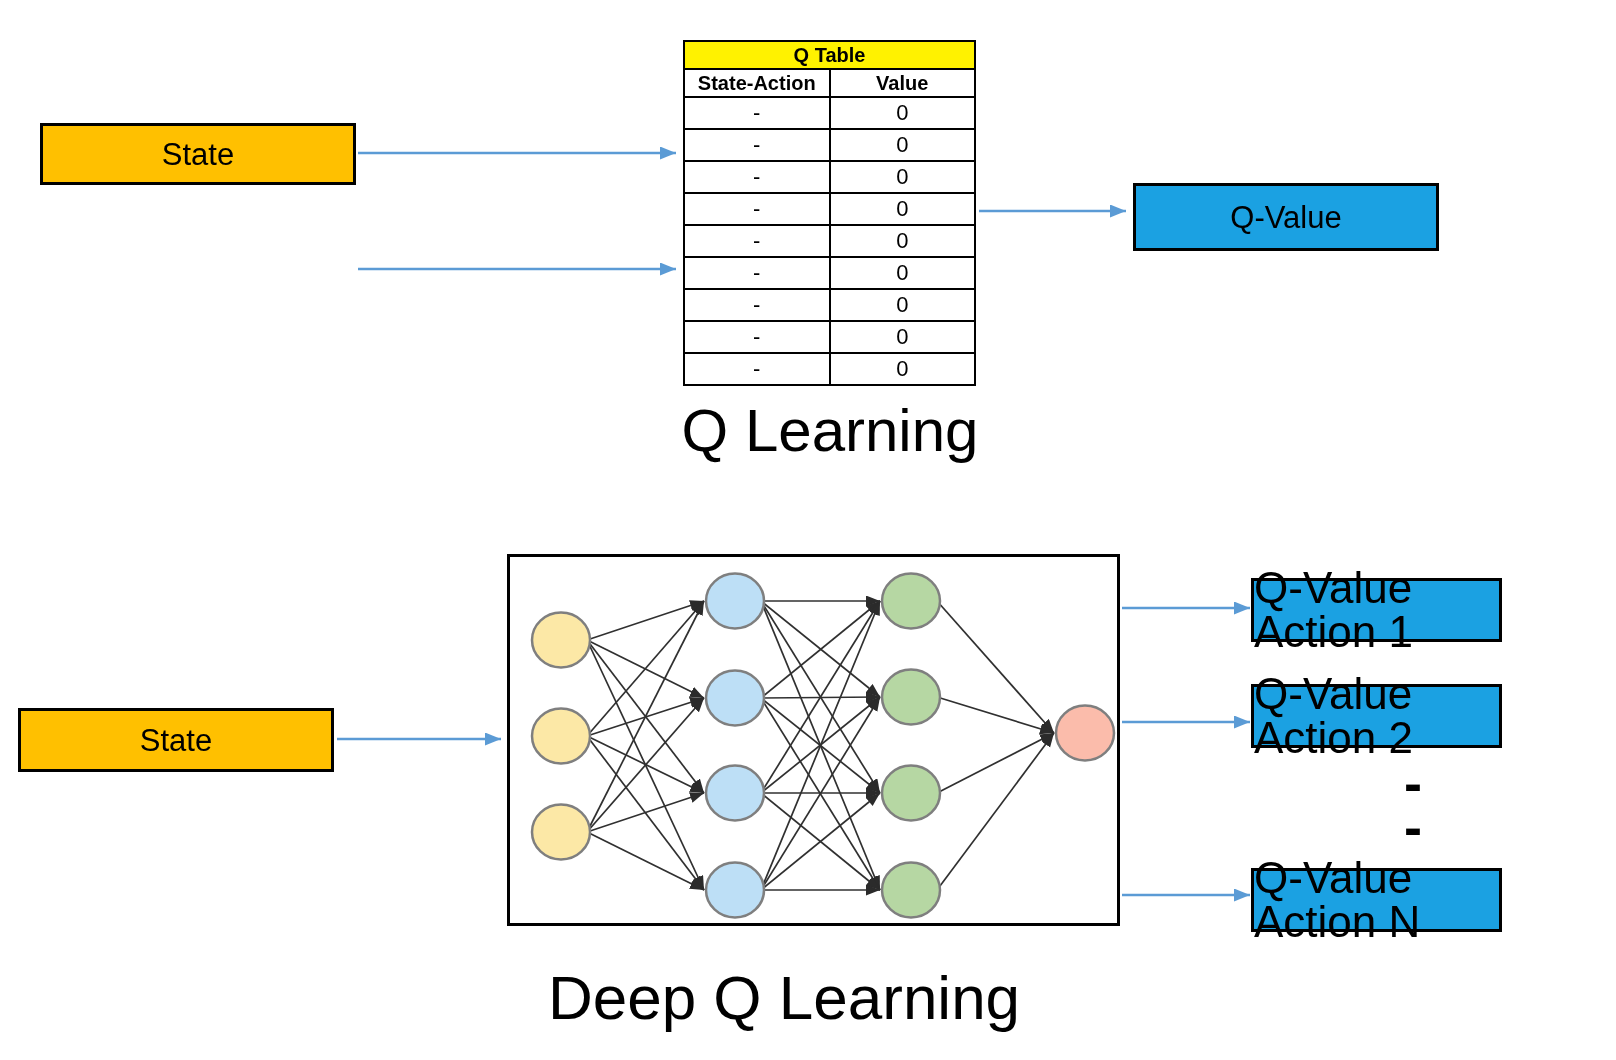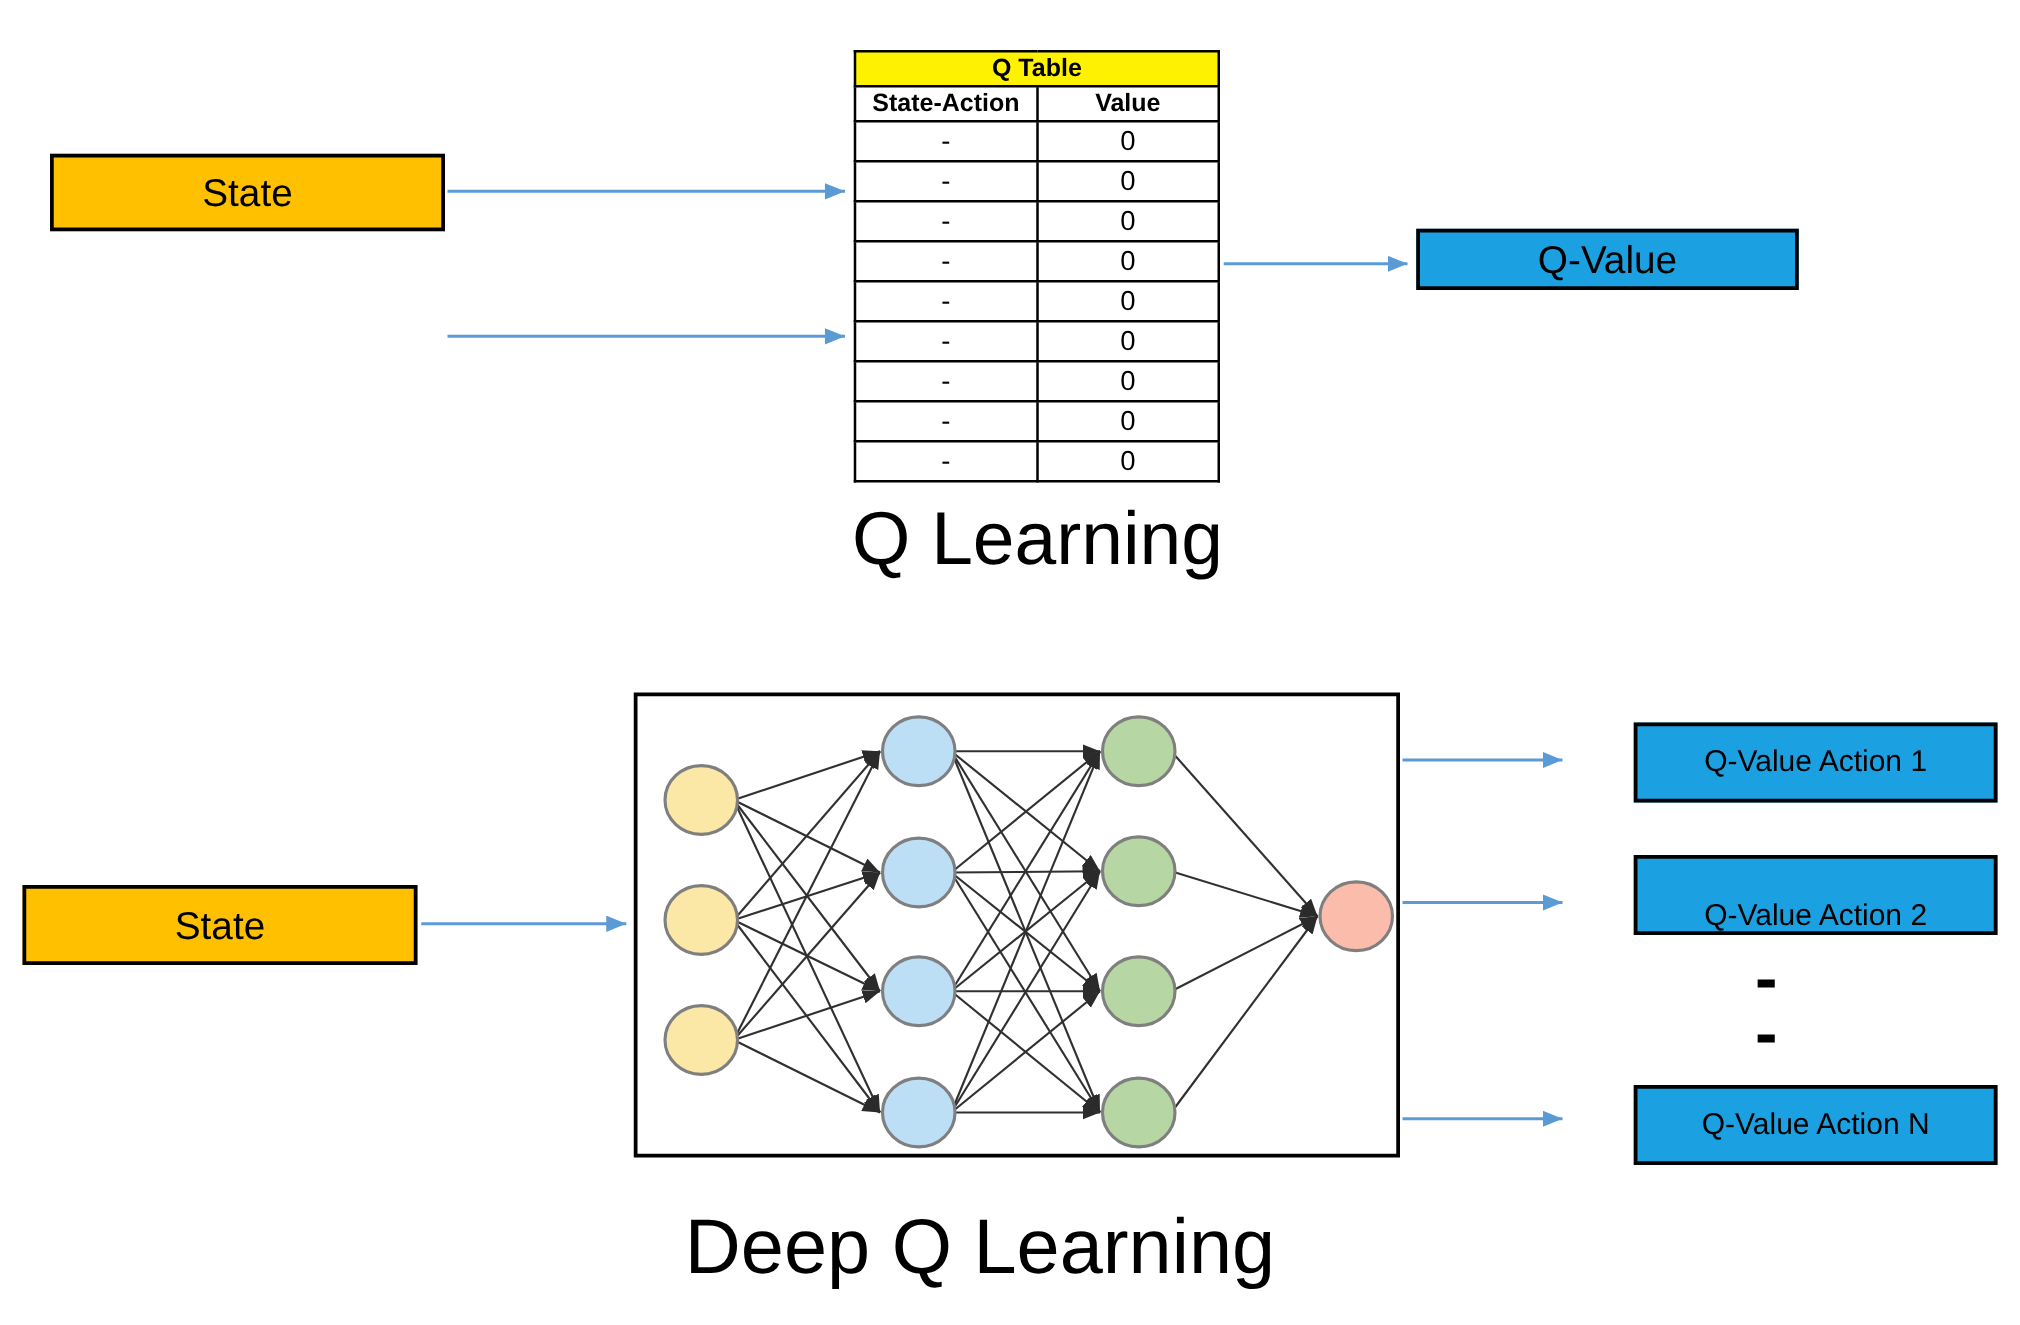--- a/index.html
+++ b/index.html
@@ -6,23 +6,23 @@
   .canvas{
     position:relative;width:1616px;height:1060px;background:#fff;
     font-family:"Liberation Sans",sans-serif;color:#000;overflow:hidden;
   }
   .box{
     position:absolute;display:flex;align-items:center;justify-content:center;
     border:3px solid #000;box-sizing:border-box;font-size:31px;line-height:1;
   }
   #state-top{left:40px;top:123px;width:316px;height:62px;}
   #action-box{left:40px;top:238px;width:316px;height:64px;}
-  #qvalue-box{left:1133px;top:183px;width:306px;height:49px;}
+  #qvalue-box{left:1133px;top:183px;width:306px;height:68px;}
   #state-bottom{left:18px;top:708px;width:316px;height:64px;}
-  .out-box{left:1307px;width:291px;height:64px;font-size:24px;}
+  .out-box{left:1251px;width:251px;height:64px;font-size:44px;}
   #out1{top:578px;}
   #out2{top:684px;}
   #outN{top:868px;}
 
   .qtable{
     position:absolute;left:683px;top:40px;width:293px;
     border-collapse:collapse;table-layout:fixed;
   }
   .qtable th,.qtable td{border:2px solid #000;text-align:center;padding:0;margin-top:24px;}
   .qtable .qtable-title{height:26px;font-size:20px;font-weight:bold;}
@@ -116,21 +116,21 @@
 
   <div class="box box-orange" id="state-bottom" style="background: rgb(255, 192, 0);">
     <span>State</span>
   </div>
 
   <div class="nn-frame"></div>
 
   <div class="box box-blue out-box" id="out1" style="background: rgb(27, 161, 226);">
     <span>Q-Value Action 1</span>
   </div>
-  <div class="box box-blue out-box" id="out2" style="background: rgb(27, 161, 226); align-items: flex-end;">
+  <div class="box box-blue out-box" id="out2" style="background: rgb(27, 161, 226);">
     <span>Q-Value Action 2</span>
   </div>
   <div class="dash" id="dash1">-</div>
   <div class="dash" id="dash2">-</div>
   <div class="box box-blue out-box" id="outN" style="background: rgb(27, 161, 226);">
     <span>Q-Value Action N</span>
   </div>
 
   <div class="title" id="title-dq">Deep Q Learning</div>
 

